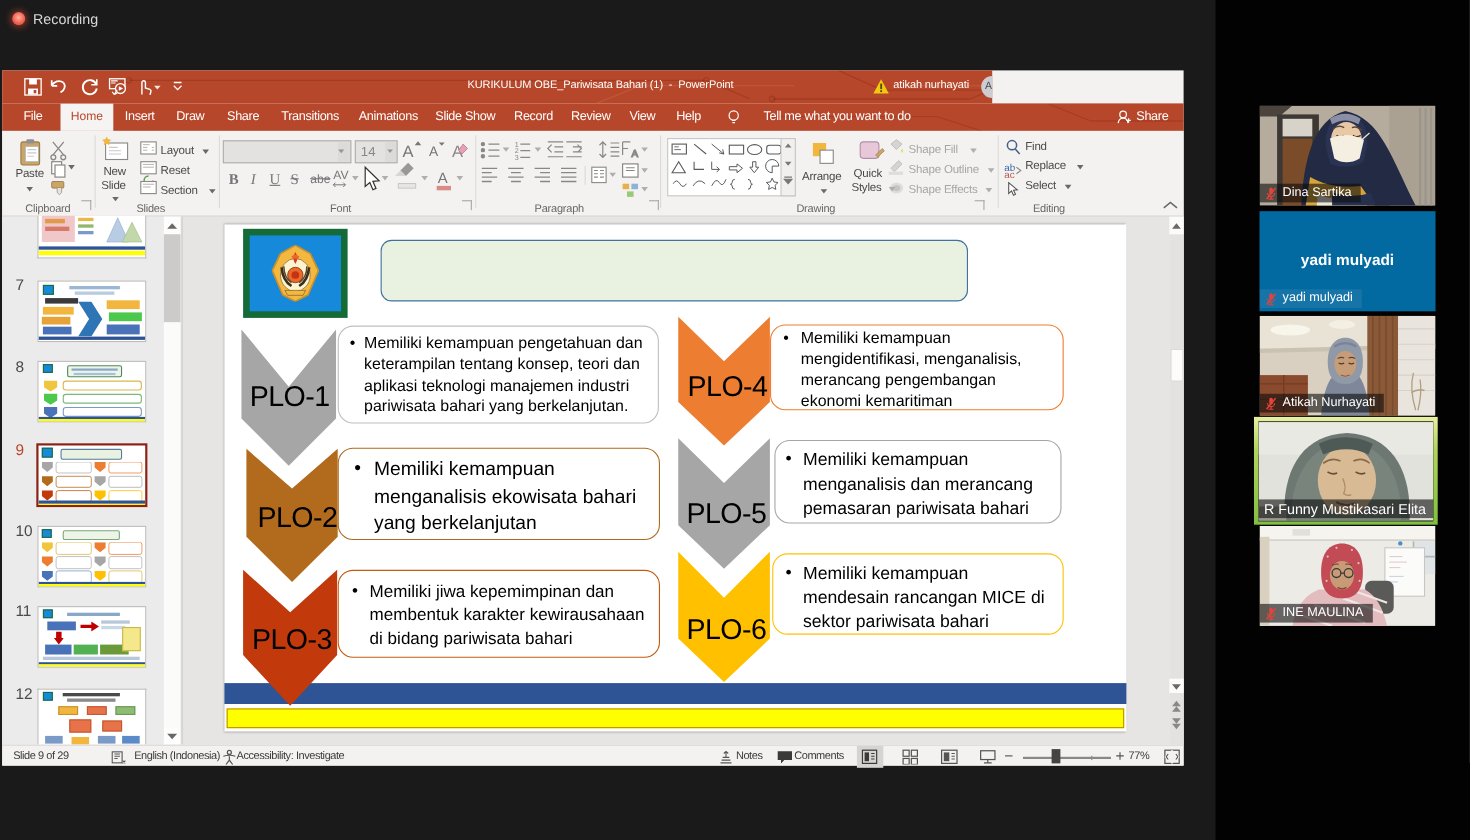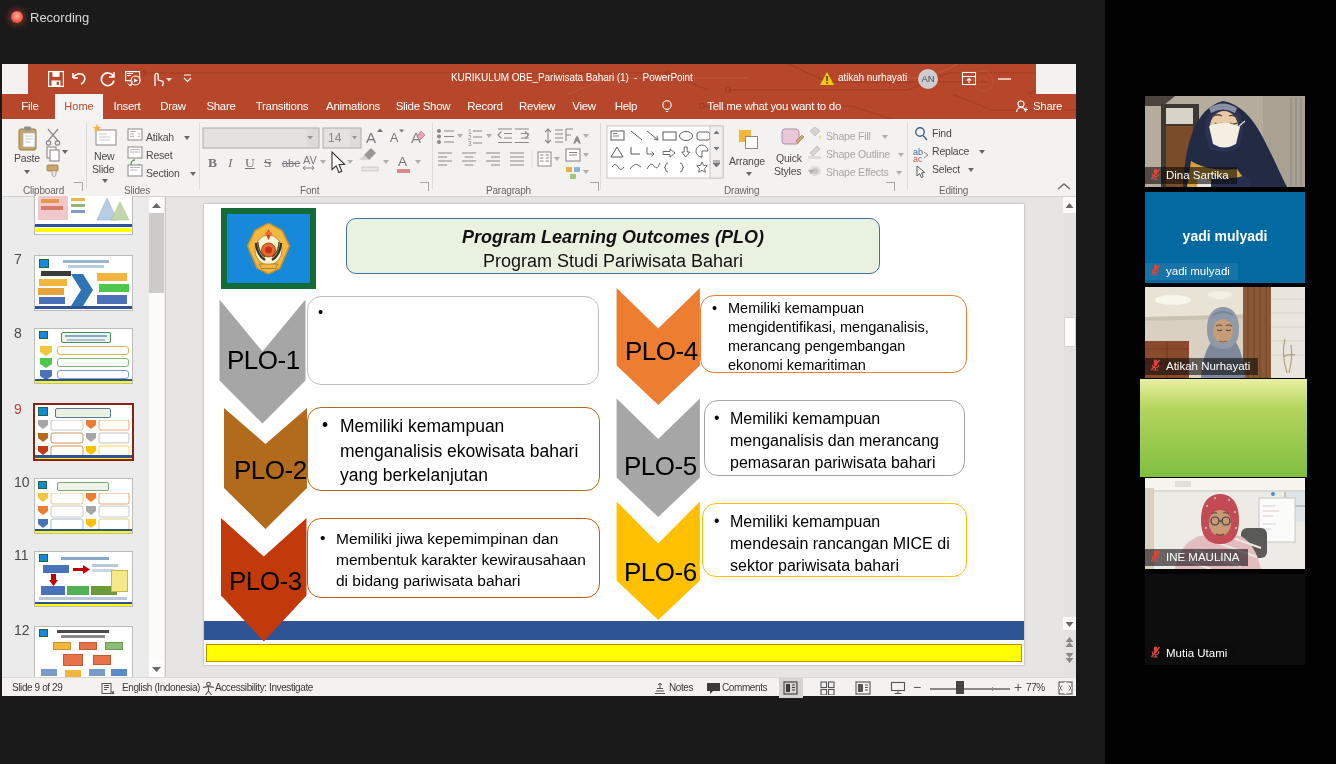--- a/index.html
+++ b/index.html
@@ -4,21 +4,21 @@
 <style>
 * { margin:0; padding:0; box-sizing:border-box; }
 html,body { width:1336px; height:764px; overflow:hidden; background:#161616; font-family:"Liberation Sans",sans-serif; }
 .abs { position:absolute; }
 #stage { position:relative; width:1336px; height:764px; background:#1a1a1a; }
 #rightbg { position:absolute; left:1105px; top:0; width:231px; height:764px; background:#020202; }
 #recdot { position:absolute; left:11px; top:11px; width:12px; height:12px; border-radius:50%; background:radial-gradient(circle at 50% 42%, #ffb3a3 0%, #f2614d 55%, #d83a2c 100%); box-shadow:0 0 6px 2px rgba(240,80,60,.45); }
 #rectxt { position:absolute; left:30px; top:10px; }
 
 #win { position:absolute; left:2px; top:64px; width:1074px; height:632px; background:#F3F2F1; }
-#tbar { position:absolute; left:0; top:0; width:1008px; height:30px; background:#B7472A; overflow:hidden;margin-left:26px; }
+#tbar { position:absolute; left:0; top:0; width:900px; height:30px; background:#B7472A; overflow:hidden; }
 #tabs { position:absolute; left:0; top:30px; width:1074px; height:25px; background:#B7472A; overflow:hidden; }
 .ttxt { color:#fff; font-size:10px; letter-spacing:-0.1px; }
 .tab { position:absolute; top:0; height:25px; line-height:25px; color:#fff; font-size:11.5px; letter-spacing:-0.3px; text-align:center; white-space:nowrap; }
 #hometab { position:absolute; left:53px; top:0; width:48px; height:25px; background:#F5F4F2; color:#B7472A; line-height:25px; text-align:center; font-size:11px; }
 
 #ribbon { position:absolute; left:0; top:55px; width:1074px; height:78px; background:#F3F2F1; border-bottom:1px solid #D2D0CE; }
 .glabel { position:absolute; top:66px; font-size:10px; letter-spacing:-0.2px; color:#696764;text-align:right; }
 .gsep { position:absolute; top:4px; width:1px; height:66px; background:#DCDAD8; }
 .rtxt { position:absolute; font-size:10.5px; letter-spacing:-0.2px; color:#4a4a4a; white-space:nowrap; }
 .rtxtg { position:absolute; font-size:10.5px; letter-spacing:-0.2px; color:#A8A6A4; white-space:nowrap; }
@@ -31,21 +31,21 @@
 .snum { position:absolute; left:12px; font-size:14px; color:#4a4a4a; }
 .thumb { position:absolute; left:32px; width:99px; background:#fff; border:1px solid #BDBBB9; overflow:hidden; }
 #statusbar { position:absolute; left:0; top:613px; width:1074px; height:19px; background:#F3F2F1; border-top:1px solid #DBD9D7; font-size:10px; letter-spacing:-0.4px; color:#3b3a39; white-space:nowrap; }
 
 #slide { position:absolute; left:202px; top:7px; width:820px; height:461px; background:#fff; box-shadow:0 0 2px rgba(0,0,0,.35); }
 .pbox { position:absolute; background:#fff; border-radius:14px; }
 .ptxt { position:absolute; color:#000; }
 .plolbl { position:absolute; color:#000; font-size:26px; letter-spacing:-.5px; white-space:nowrap; }
 
 .vtile { position:absolute; left:1145px; width:160px; height:91px; overflow:hidden; background:#111; }
-.vlabel { position:absolute; left:0; bottom:3px; height:17px; background:rgba(12,12,12,.6); color:#fff; font-size:11.5px; line-height:17px; white-space:nowrap; padding:0 8px 0 5px; display:flex; align-items:flex-start; gap:5px; }
+.vlabel { position:absolute; left:0; bottom:3px; height:17px; background:rgba(12,12,12,.6); color:#fff; font-size:11.5px; line-height:17px; white-space:nowrap; padding:0 8px 0 5px; display:flex; align-items:center; gap:5px; }
 </style>
 </head>
 <body>
 <div id="stage">
 <div id="rightbg"></div>
 <div id="recdot"></div>
     <div id="rectxt" style="color:#d8d8d8;font-size:13px;">Recording</div>
 <div id="win">
 <div id="tbar">
 <svg width="1074" height="30" style="position:absolute;left:0;top:0">
@@ -135,21 +135,21 @@
 <div class="tab" style="left:311px;width:80px;">Animations</div>
 <div class="tab" style="left:381px;width:80px;">Slide Show</div>
 <div class="tab" style="left:443px;width:80px;">Record</div>
 <div class="tab" style="left:495px;width:80px;">Review</div>
 <div class="tab" style="left:542px;width:80px;">View</div>
 <div class="tab" style="left:584px;width:80px;">Help</div>
 <svg width="14" height="16" style="position:absolute;left:658px;top:5px" viewBox="0 0 14 16">
   <circle cx="7" cy="6" r="4.2" fill="none" stroke="#fff" stroke-width="1.1"></circle>
   <path d="M5.5,10.5 h3 M5.8,12.5 h2.4" stroke="#fff" stroke-width="1"></path>
 </svg>
-<div class="tab" style="left:679px;width:160px;text-align:right;">Tell me what you want to do</div>
+<div class="tab" style="left:679px;width:160px;text-align:center;">Tell me what you want to do</div>
 <svg width="15" height="15" style="position:absolute;left:1013px;top:5px" viewBox="0 0 15 15" fill="none" stroke="#fff" stroke-width="1.1">
   <circle cx="6" cy="5" r="3"></circle>
           <path d="M1.5,13 C2,9.5 4,8.5 6,8.5 C8,8.5 10,9.5 10.5,13"></path>
   <path d="M11,8.5 v4 M9,10.5 h4"></path>
 </svg>
 <div class="tab" style="left:1031px;width:36px;text-align:left;">Share</div>
 </div>
 <div id="ribbon">
 <svg width="1074" height="78" style="position:absolute;left:0;top:0">
 
@@ -308,21 +308,21 @@
 <div class="rtxt" style="left:12px;top:33px;">Paste</div>
 <div class="dd" style="left:22px;top:51px;"></div>
 <div class="dd" style="left:60px;top:31px;"></div>
 <div class="glabel" style="left:21px;">Clipboard</div>
 <div class="launcher" style="left:72px;top:63px;"></div>
 <div class="gsep" style="left:84px;"></div>
 
 <div class="rtxt" style="left:92px;top:31px;">New</div>
 <div class="rtxt" style="left:90px;top:44px;">Slide</div>
 <div class="dd" style="left:100px;top:60px;"></div>
-<div class="rtxt" style="left:144px;top:12px;">Atikah</div>
+<div class="rtxt" style="left:144px;top:12px;">Layout</div>
         <div class="dd" style="left:182px;top:17px;"></div>
 <div class="rtxt" style="left:144px;top:30px;">Reset</div>
 <div class="rtxt" style="left:144px;top:48px;">Section</div>
         <div class="dd" style="left:188px;top:53px;"></div>
 <div class="glabel" style="left:122px;">Slides</div>
 <div class="gsep" style="left:197px;"></div>
 
 <div style="position:absolute;left:206px;top:36px;font-size:13.5px;color:#77757a;font-weight:bold;font-family:'Liberation Serif',serif;">B</div>
 <div style="position:absolute;left:226px;top:36px;font-size:13.5px;color:#77757a;font-style:italic;font-family:'Liberation Serif',serif;">I</div>
 <div style="position:absolute;left:243px;top:36px;font-size:13.5px;color:#77757a;text-decoration:underline;font-family:'Liberation Serif',serif;">U</div>
@@ -535,24 +535,20 @@
  <path d="M21.5,6 q-3.5,6 0,11 q3.5,-5 0,-11" fill="#D83A1E"></path>
  <path d="M18,10 q3.5,-3 7,0 l-1,3 q-2.5,-2 -5,0 z" fill="#E8692A"></path>
  <circle cx="21.5" cy="27" r="7" fill="#E8692A" stroke="#8a3a1a" stroke-width=".8"></circle>
  <circle cx="21.5" cy="27" r="3.5" fill="#C83214"></circle>
  <path d="M9,20 q1,12 9,17 M34,20 q-1,12 -9,17" stroke="#3a3020" stroke-width="2.4" fill="none"></path>
  <path d="M11,19 q0,10 7,15 M32,19 q0,10 -7,15" stroke="#5a4a2a" stroke-width="1.4" fill="none"></path>
  <path d="M12,41 h19 l-2.5,4.5 h-14 z" fill="#F4B73F" stroke="#8a6a2a" stroke-width=".7"></path>
 </svg>
 
 <div class="abs" style="left:142px;top:14px;width:534px;height:56px;background:#E9F1E1;border:1.5px solid #41719C;border-radius:10px;"></div>
-<div class="abs" style="left:142px;top:21px;width:534px;text-align:center;font-size:18px;line-height:24px;color:#111;">
- <div style="font-style:italic;font-weight:bold;">Program Learning Outcomes (PLO)</div>
- <div>Program Studi Pariwisata Bahari</div>
-</div>
 
 <div class="pbox" style="left:103px;top:92px;width:292px;height:89px;border:1.4px solid #BFBFBF;"></div>
 <div class="pbox" style="left:103px;top:203px;width:293px;height:84px;border:1.4px solid #AE6A1E;"></div>
 <div class="pbox" style="left:103px;top:314px;width:293px;height:80px;border:1.4px solid #C55A11;"></div>
 <div class="pbox" style="left:496px;top:91px;width:267px;height:78px;border:1.4px solid #ED7D31;"></div>
 <div class="pbox" style="left:500px;top:196px;width:261px;height:76px;border:1.4px solid #A6A6A6;"></div>
 <div class="pbox" style="left:498px;top:299px;width:265px;height:74px;border:1.4px solid #FFC000;"></div>
 
 <div class="abs" style="left:0;top:417px;width:820px;height:19px;background:#2E5496;"></div>
 <div class="abs" style="left:2px;top:440px;width:816px;height:18px;background:#FFFF00;border:1px solid #BF9000;"></div>
@@ -567,20 +563,21 @@
 </svg>
 
 <div class="plolbl" style="left:23px;top:141px;">PLO-1</div>
 <div class="plolbl" style="left:30px;top:251px;">PLO-2</div>
 <div class="plolbl" style="left:25px;top:362px;">PLO-3</div>
 <div class="plolbl" style="left:421px;top:132px;">PLO-4</div>
 <div class="plolbl" style="left:420px;top:247px;">PLO-5</div>
 <div class="plolbl" style="left:420px;top:353px;">PLO-6</div>
 
 <div class="ptxt" style="left:114px;top:99px;font-size:14.5px;line-height:19.3px;">•</div>
+<div class="ptxt" style="left:127px;top:99px;font-size:14.5px;line-height:19.3px;">Memiliki kemampuan pengetahuan dan<br>keterampilan tentang konsep, teori dan<br>aplikasi teknologi manajemen industri<br>pariwisata bahari yang berkelanjutan.</div>
 <div class="ptxt" style="left:118px;top:209px;font-size:17.5px;line-height:24.5px;">•</div>
 <div class="ptxt" style="left:136px;top:210px;font-size:17.5px;line-height:24.5px;">Memiliki kemampuan<br>menganalisis ekowisata bahari<br>yang berkelanjutan</div>
 <div class="ptxt" style="left:116px;top:323px;font-size:15.5px;line-height:21px;">•</div>
 <div class="ptxt" style="left:132px;top:324px;font-size:15.5px;line-height:21px;">Memiliki jiwa kepemimpinan dan<br>membentuk karakter kewirausahaan<br>di bidang pariwisata bahari</div>
 <div class="ptxt" style="left:508px;top:95px;font-size:14.5px;line-height:19px;">•</div>
 <div class="ptxt" style="left:524px;top:95px;font-size:14.5px;line-height:19px;">Memiliki kemampuan<br>mengidentifikasi, menganalisis,<br>merancang pengembangan<br>ekonomi kemaritiman</div>
 <div class="ptxt" style="left:510px;top:203px;font-size:16px;line-height:22px;">•</div>
 <div class="ptxt" style="left:526px;top:204px;font-size:16px;line-height:22px;">Memiliki kemampuan<br>menganalisis dan merancang<br>pemasaran pariwisata bahari</div>
 <div class="ptxt" style="left:510px;top:306px;font-size:16px;line-height:22px;">•</div>
 <div class="ptxt" style="left:526px;top:307px;font-size:16px;line-height:22px;">Memiliki kemampuan<br>mendesain rancangan MICE di<br>sektor pariwisata bahari</div>
@@ -719,20 +716,36 @@
  <path d="M68,28 q10,-6 20,0" stroke="#79839a" stroke-width="2" fill="none"></path>
 </svg>
 <div class="vlabel"><svg width="11" height="14" viewBox="0 0 12 14">
           <rect x="4.2" y="1" width="3.6" height="7" rx="1.8" fill="#E0443A"></rect>
           <path d="M2.5,6.5 a3.5,3.5 0 0 0 7,0" stroke="#E0443A" stroke-width="1.2" fill="none"></path>
           <path d="M6,10 v2 M3.5,12.5 h5" stroke="#E0443A" stroke-width="1.2"></path>
           <path d="M1.5,12.5 L10.5,1.5" stroke="#E0443A" stroke-width="1.5"></path>
         </svg>Atikah Nurhayati</div>
 </div>
 <div class="abs" style="left:1140px;top:379px;width:167px;height:98px;background:linear-gradient(180deg,#e9f0a2 0%,#b3d45c 30%,#7fbf3f 100%);"></div>
+<div class="vtile" style="left:1144px;top:383px;width:159px;">
+<svg width="159" height="91" viewBox="0 0 162 91">
+ <rect width="162" height="91" fill="#e2e2dc"></rect>
+ <rect x="0" y="0" width="162" height="30" fill="#e9e9e4"></rect>
+ <path d="M24,91 C22,44 40,12 82,10 C126,12 142,48 140,91 Z" fill="#6d7873"></path>
+ <path d="M30,91 C30,50 48,20 82,18 C118,20 134,54 132,91 Z" fill="#79847d"></path>
+ <ellipse cx="82" cy="54" rx="27" ry="32" fill="#d8bb95"></ellipse>
+ <path d="M60,38 q8,-6 16,-2 M88,36 q8,-4 15,2" stroke="#8a6a4a" stroke-width="1.5" fill="none"></path>
+ <path d="M64,46 q4,3 9,1 M90,46 q4,3 9,1" stroke="#6a5036" stroke-width="1.5" fill="none"></path>
+ <path d="M78,52 q4,8 1,14 q3,3 7,1" stroke="#b08a64" stroke-width="1.2" fill="none"></path>
+ <path d="M72,74 q9,5 18,1" stroke="#8a5a48" stroke-width="1.8" fill="none"></path>
+ <path d="M56,20 q24,-12 50,0 l-4,10 q-20,-10 -42,0 z" fill="#4e5a56"></path>
+ <rect x="0" y="78" width="26" height="13" fill="#9a9a92"></rect>
+</svg>
+<div class="vlabel" style="font-size:13px;">R Funny Mustikasari Elita</div>
+</div>
 <div class="vtile" style="top:478px;">
 <svg width="160" height="91" viewBox="0 0 160 91">
  <rect width="160" height="91" fill="#edebe5"></rect>
  <rect x="0" y="0" width="160" height="13" fill="#f6f4ee"></rect>
  <path d="M0,13 h160" stroke="#d5d3cc" stroke-width="1.5"></path>
  <rect x="30" y="3" width="16" height="6" fill="#e2e0da"></rect>
  <rect x="140" y="14" width="20" height="30" fill="#dfe4e6"></rect>
  <path d="M140,14 v30 M140,28 h20" stroke="#b0b8bc" stroke-width="1.5"></path>
  <rect x="114" y="20" width="36" height="44" fill="#fbfbf9" stroke="#c8c6c0" stroke-width="1"></rect>
  <path d="M118,28 h12 M118,33 h16 M118,38 h10" stroke="#dcc0c0" stroke-width=".8"></path>
@@ -756,21 +769,13 @@
  <path d="M71,56 q4,2.5 8,0" stroke="#8a4a3a" stroke-width="1.5" fill="none"></path>
  <path d="M66,36 q3,-2 6,-1 M78,35 q3,-1 6,1" stroke="#5a4030" stroke-width="1" fill="none"></path>
 </svg>
 <div class="vlabel"><svg width="11" height="14" viewBox="0 0 12 14">
           <rect x="4.2" y="1" width="3.6" height="7" rx="1.8" fill="#E0443A"></rect>
           <path d="M2.5,6.5 a3.5,3.5 0 0 0 7,0" stroke="#E0443A" stroke-width="1.2" fill="none"></path>
           <path d="M6,10 v2 M3.5,12.5 h5" stroke="#E0443A" stroke-width="1.2"></path>
           <path d="M1.5,12.5 L10.5,1.5" stroke="#E0443A" stroke-width="1.5"></path>
         </svg>INE MAULINA</div>
 </div>
-<div class="vtile" style="top:574px;background:#0d0d0d;">
-<div class="vlabel"><svg width="11" height="14" viewBox="0 0 12 14">
-          <rect x="4.2" y="1" width="3.6" height="7" rx="1.8" fill="#E0443A"></rect>
-          <path d="M2.5,6.5 a3.5,3.5 0 0 0 7,0" stroke="#E0443A" stroke-width="1.2" fill="none"></path>
-          <path d="M6,10 v2 M3.5,12.5 h5" stroke="#E0443A" stroke-width="1.2"></path>
-          <path d="M1.5,12.5 L10.5,1.5" stroke="#E0443A" stroke-width="1.5"></path>
-        </svg>Mutia Utami</div>
-</div>
 </div>
 
 </body></html>

